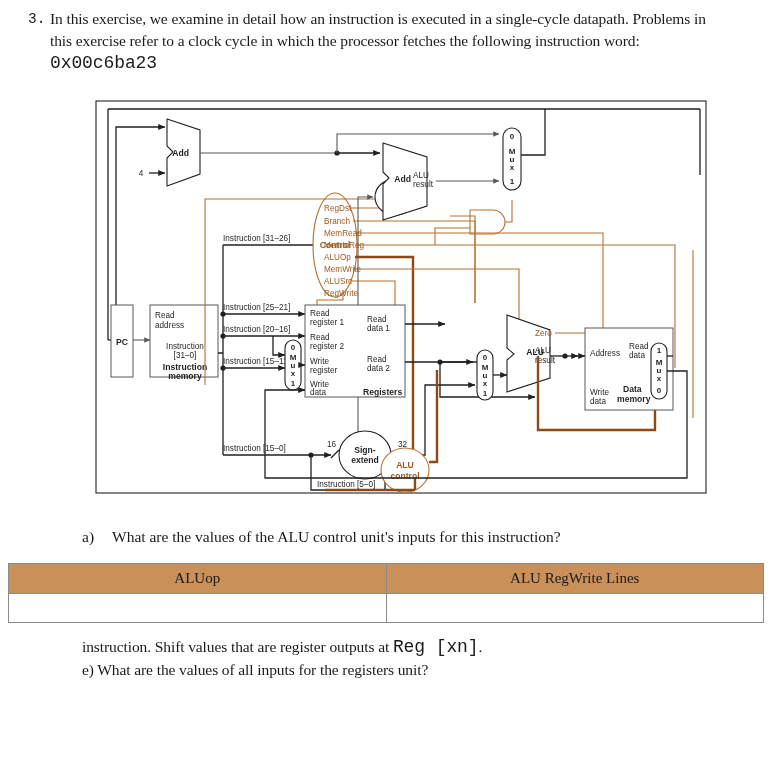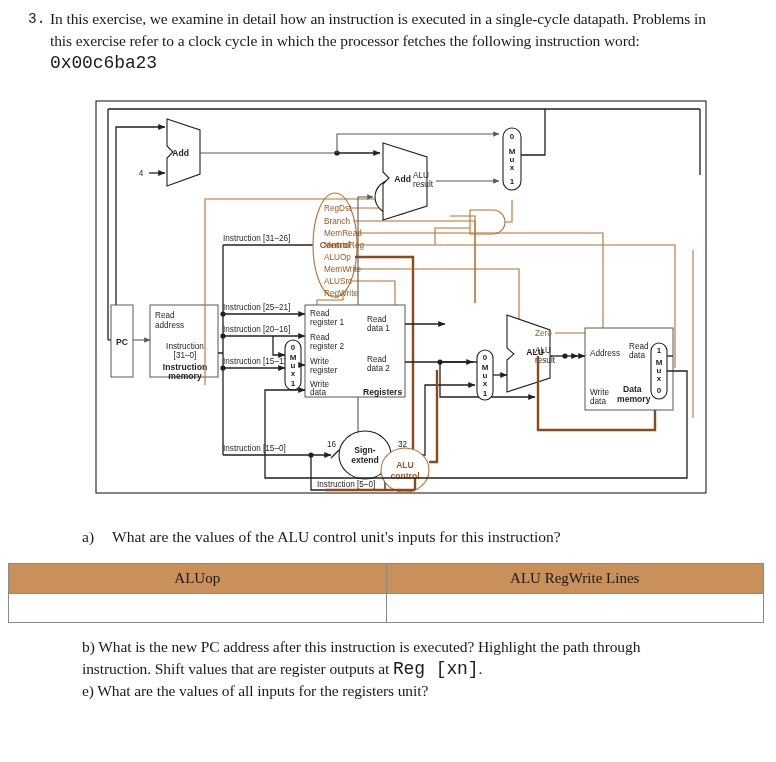--- a/index.html
+++ b/index.html
@@ -351,16 +351,15 @@
   </thead>
   <tbody>
     <tr>
       <td></td>
       <td></td>
     </tr>
   </tbody>
 </table>
 
 <div id="parts-rest">
-  <p>b) What is the new PC address after this instruction is executed? Highlight the path through</p>
   <p><span>  instruction. Shift values that are register outputs at </span><span class="mono">Reg  [xn]</span><span>.</span></p>
   <p>e) What are the values of all inputs for the registers unit?</p>
 </div>
 
 </body></html>

